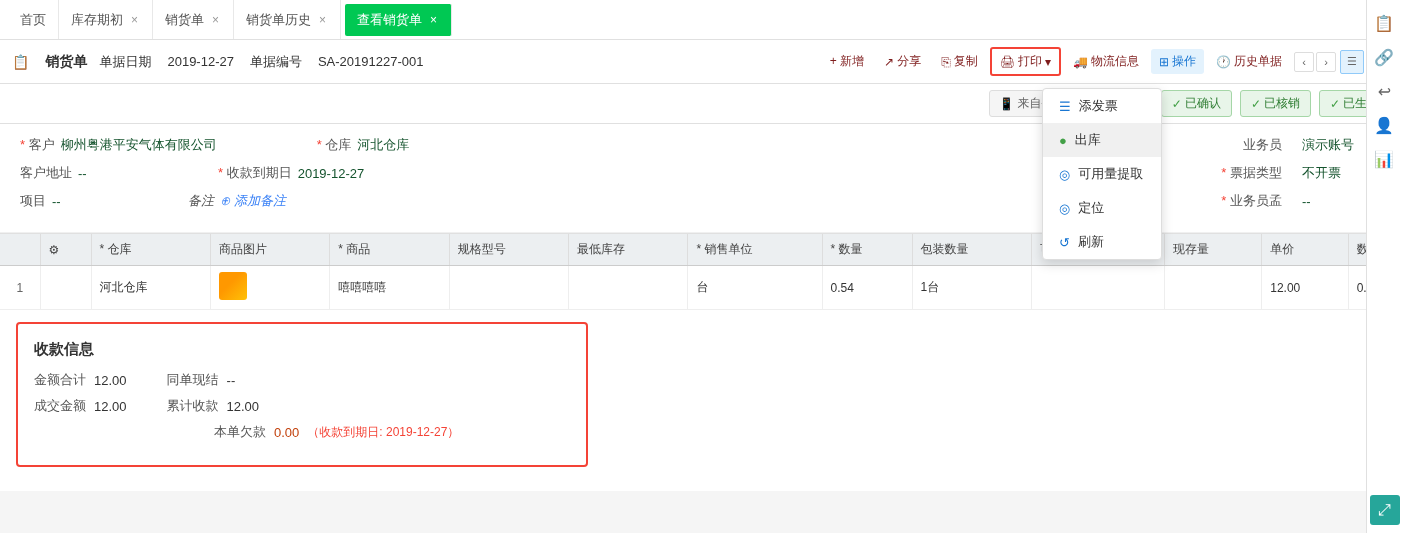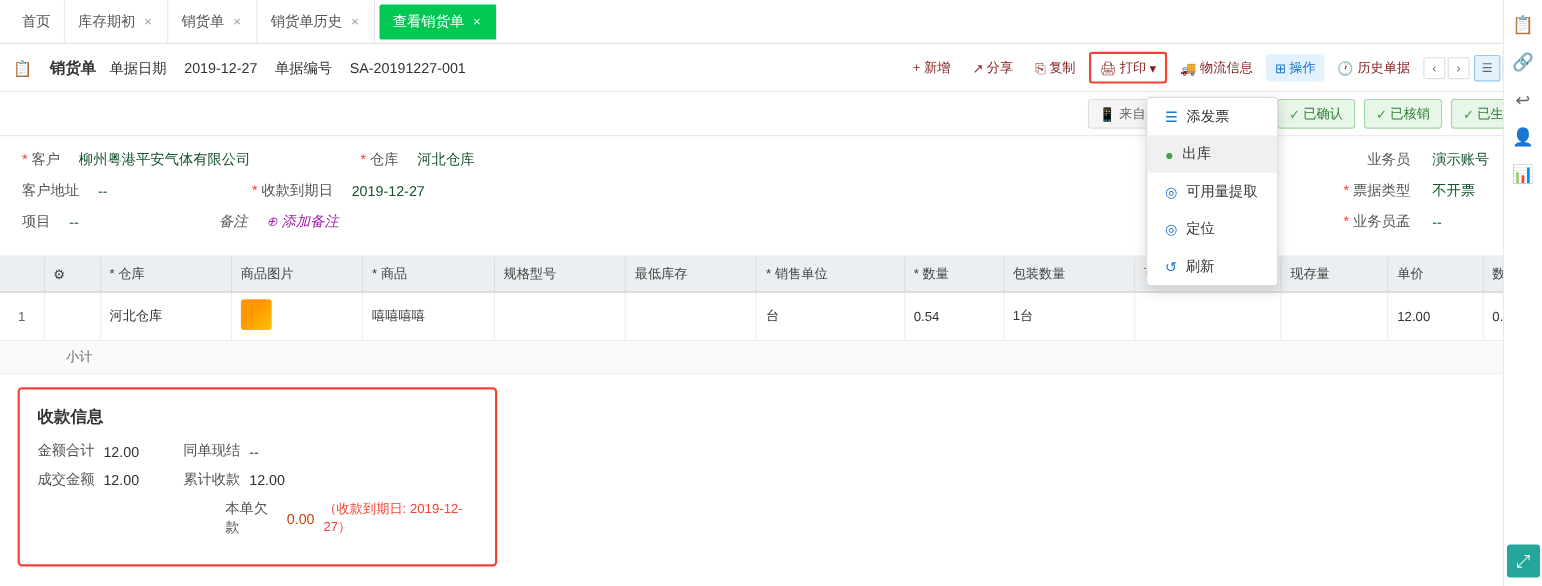--- a/index.html
+++ b/index.html
@@ -56,21 +56,21 @@
     .op-btn.green { background: #e8f5e9; color: #2e7d32; border-color: #a5d6a7; }
     .op-btn.orange { background: #fff3e0; color: #e65100; border-color: #ffcc80; }
     .op-btn.gray { background: #f5f5f5; color: #666; border-color: #ddd; }
 
     
     .main-content { background: #fff; padding: 0; }
 
     
     .form-section { padding: 12px 20px; border-bottom: 1px solid #f0f0f0; }
     .form-row { display: flex; align-items: center; margin-bottom: 10px; gap: 20px; }
-    .form-field { display: flex; align-items: center; gap: 17px; justify-content: center; }
+    .form-field { display: flex; align-items: center; gap: 6px; justify-content: center; }
     .form-label { color: #555; white-space: nowrap; }
     .form-label.required::before { content: "* "; color: #f44336; }
     .form-value { color: #14532d; min-width: 80px; }
     .form-right { margin-left: auto; display: flex; align-items: center; gap: 20px; }
 
     
     .table-wrapper { overflow-x: auto; border-top: 1px solid #e0e0e0; }
     table { width: 100%; border-collapse: collapse; font-size: 12px; }
     thead th {
       background: #eceff1; padding: 7px 8px; text-align: left;
@@ -82,21 +82,21 @@
       padding: 6px 8px; border-right: 1px solid #eee;
       border-bottom: 1px solid #eee; white-space: nowrap;
     }
     tbody tr.subtotal { background: #fafafa; }
     .product-img { width: 28px; height: 28px; background: linear-gradient(135deg, #ff9800 40%, #ffc107 100%); border-radius: 3px; display: inline-block; }
     .row-num { text-align: center; color: #666; }
 
     
     .payment-box {
       margin: 12px 16px; border: 2px solid #f44336; border-radius: 4px;
-      padding: 16px; width: 436px; background: #fff;
+      padding: 16px; width: 572px; background: #fff;
     }
     .payment-title { font-size: 15px; font-weight: bold; margin-bottom: 12px; color: #333; }
     .payment-row { display: flex; align-items: flex-start; gap: 40px; margin-bottom: 8px; }
     .payment-item { display: flex; align-items: center; gap: 8px; }
     .payment-label { color: #555; }
     .payment-val { color: #333; font-weight: 500; }
     .payment-val.red { color: #c2410c; }
     .payment-note { color: #f44336; font-size: 12px; }
     .dropdown-menu {
       position: absolute; top: 88px; right: 240px; z-index: 200;
@@ -266,21 +266,21 @@
         <span class="form-value">不开票</span>
       </div>
     </div>
     <div class="form-row">
       <div class="form-field">
         <span class="form-label">项目</span>
         <span class="form-value">--</span>
       </div>
       <div class="form-field" style="margin-left:36px;font-style:italic;">
         <span class="form-label">备注</span>
-        <span class="form-value" style="color:#a21caf; cursor:pointer;">
+        <span class="form-value" style="color:#3b82f6; cursor:pointer;">
           <span>⊕</span>
           <span>添加备注</span>
         </span>
       </div>
       <div class="form-right">
         <span class="form-label required">业务员孟</span>
         <span class="form-value">--</span>
       </div>
     </div>
   </div>
@@ -317,23 +317,20 @@
           <td></td>
           <td></td>
           <td>台</td>
           <td>0.54</td>
           <td>1台</td>
           <td></td>
           <td></td>
           <td>12.00</td>
           <td>0.</td>
         </tr>
-        <tr class="subtotal">
-          <td colspan="14" style="color:#666; padding-left:60px;">小计</td>
-        </tr>
       </tbody>
     </table>
   </div>
 
   <div style="position:relative; padding: 0 0 12px 0;">
     <div class="payment-box">
       <div class="payment-title">收款信息</div>
       <div class="payment-row">
         <div class="payment-item">
           <span class="payment-label">金额合计</span>

